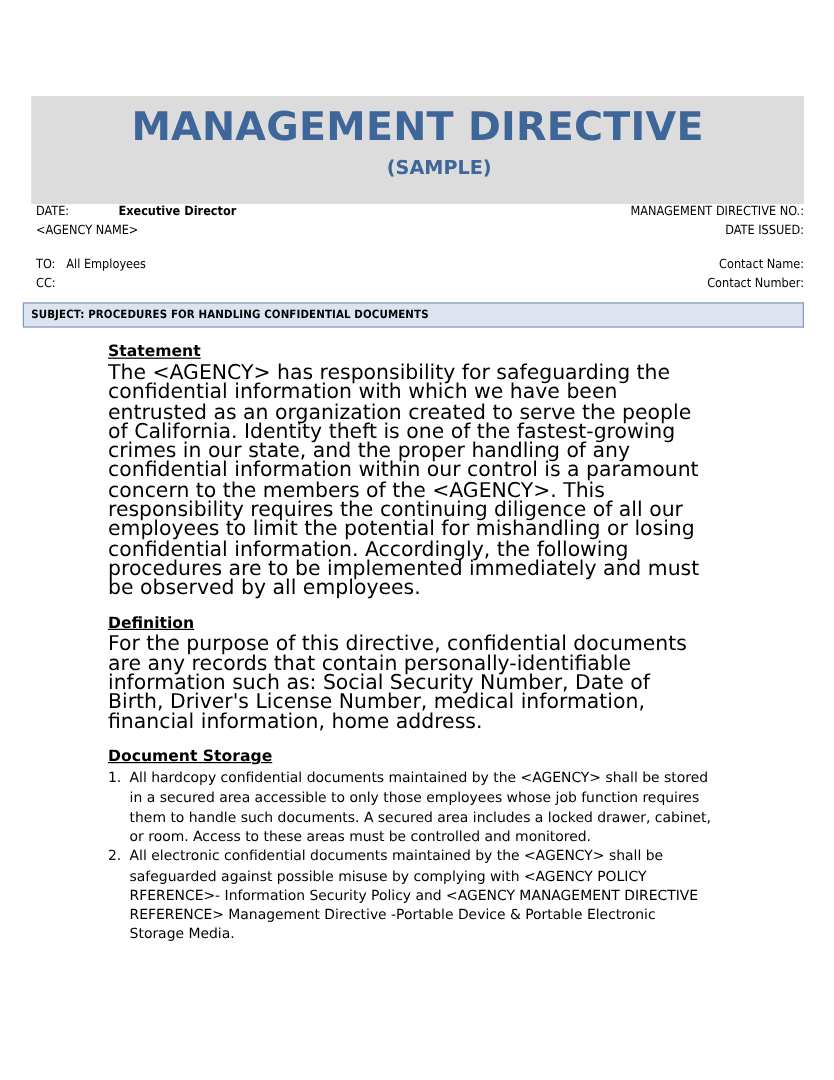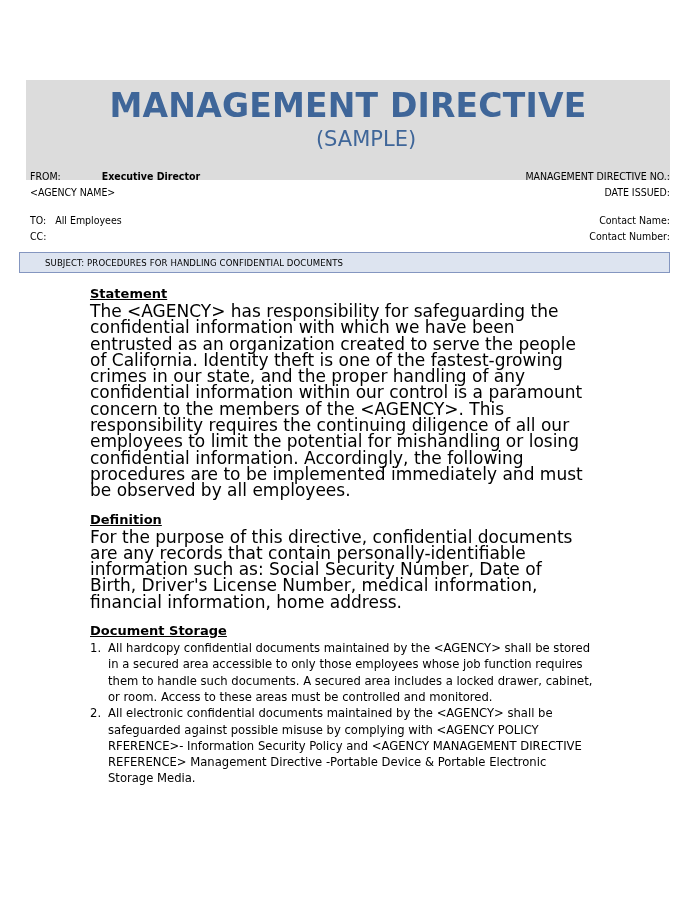--- a/index.html
+++ b/index.html
@@ -15,21 +15,21 @@
     color: #000000;
     overflow: hidden;
   }
 
   
   .header-band {
     position: absolute;
     left: 26px;
     top: 80px;
     width: 644px;
-    height: 100px;
+    height: 90px;
     background: #dcdcdc;
     box-sizing: border-box;
   }
   .doc-title {
     position: absolute;
     left: 0;
     right: 0;
     top: 7px;
     text-align: center;
     font-family: "DejaVu Sans", "Liberation Sans", sans-serif;
@@ -39,22 +39,22 @@
     letter-spacing: 0.2px;
     color: #3f6699;
     white-space: nowrap;
   }
   .doc-subtitle {
     position: absolute;
     left: 0;
     right: 0;
     top: 47px;
     text-align: center;
-    font-weight: normal;
-    font-size: 21px;
+    font-weight: bold;
+    font-size: 16px;
     line-height: 25px;
     color: #3f6699;
     white-space: nowrap;
     margin-left: 36px;
   }
 
   
   .meta {
     position: absolute;
     left: 30px;
@@ -93,23 +93,23 @@
     width: 651px;
     height: 21px;
     box-sizing: border-box;
     background: #dde4f0;
     border: 1px solid #8496c0;
     display: flex;
     align-items: center;
   }
   .subject-text {
     font-size: 9.5px;
-    font-weight: normal;
+    font-weight: bold;
     letter-spacing: 0.1px;
-    padding-left: 25px;
+    padding-left: 6px;
     white-space: nowrap;
     font-family: "DejaVu Sans Condensed", "Liberation Sans Narrow", "DejaVu Sans", sans-serif;
     text-align: right;
   }
 
   
   .body-area {
     position: absolute;
     left: 90px;
     top: 286px;
@@ -156,21 +156,21 @@
 
 <div class="header-band">
   <div class="doc-title">MANAGEMENT DIRECTIVE</div>
   <div class="doc-subtitle">(SAMPLE)</div>
 </div>
 
 <div class="meta">
 
   <div class="meta-left">
     <div class="meta-line">
-      <span class="lbl-reg">FROM:</span>
+      <span class="lbl-reg">DATE:</span>
       <span>&nbsp;&nbsp;</span><span class="lbl-bold">Executive Director</span>
     </div>
     <div class="meta-line bold">&lt;AGENCY NAME&gt;</div>
     <div class="meta-gap"></div>
     <div class="meta-line">
       <span class="lbl-reg">TO:</span>
       <span>&nbsp;&nbsp;</span><span class="lbl-reg">All Employees</span>
     </div>
     <div class="meta-line">CC:</div>
   </div>

